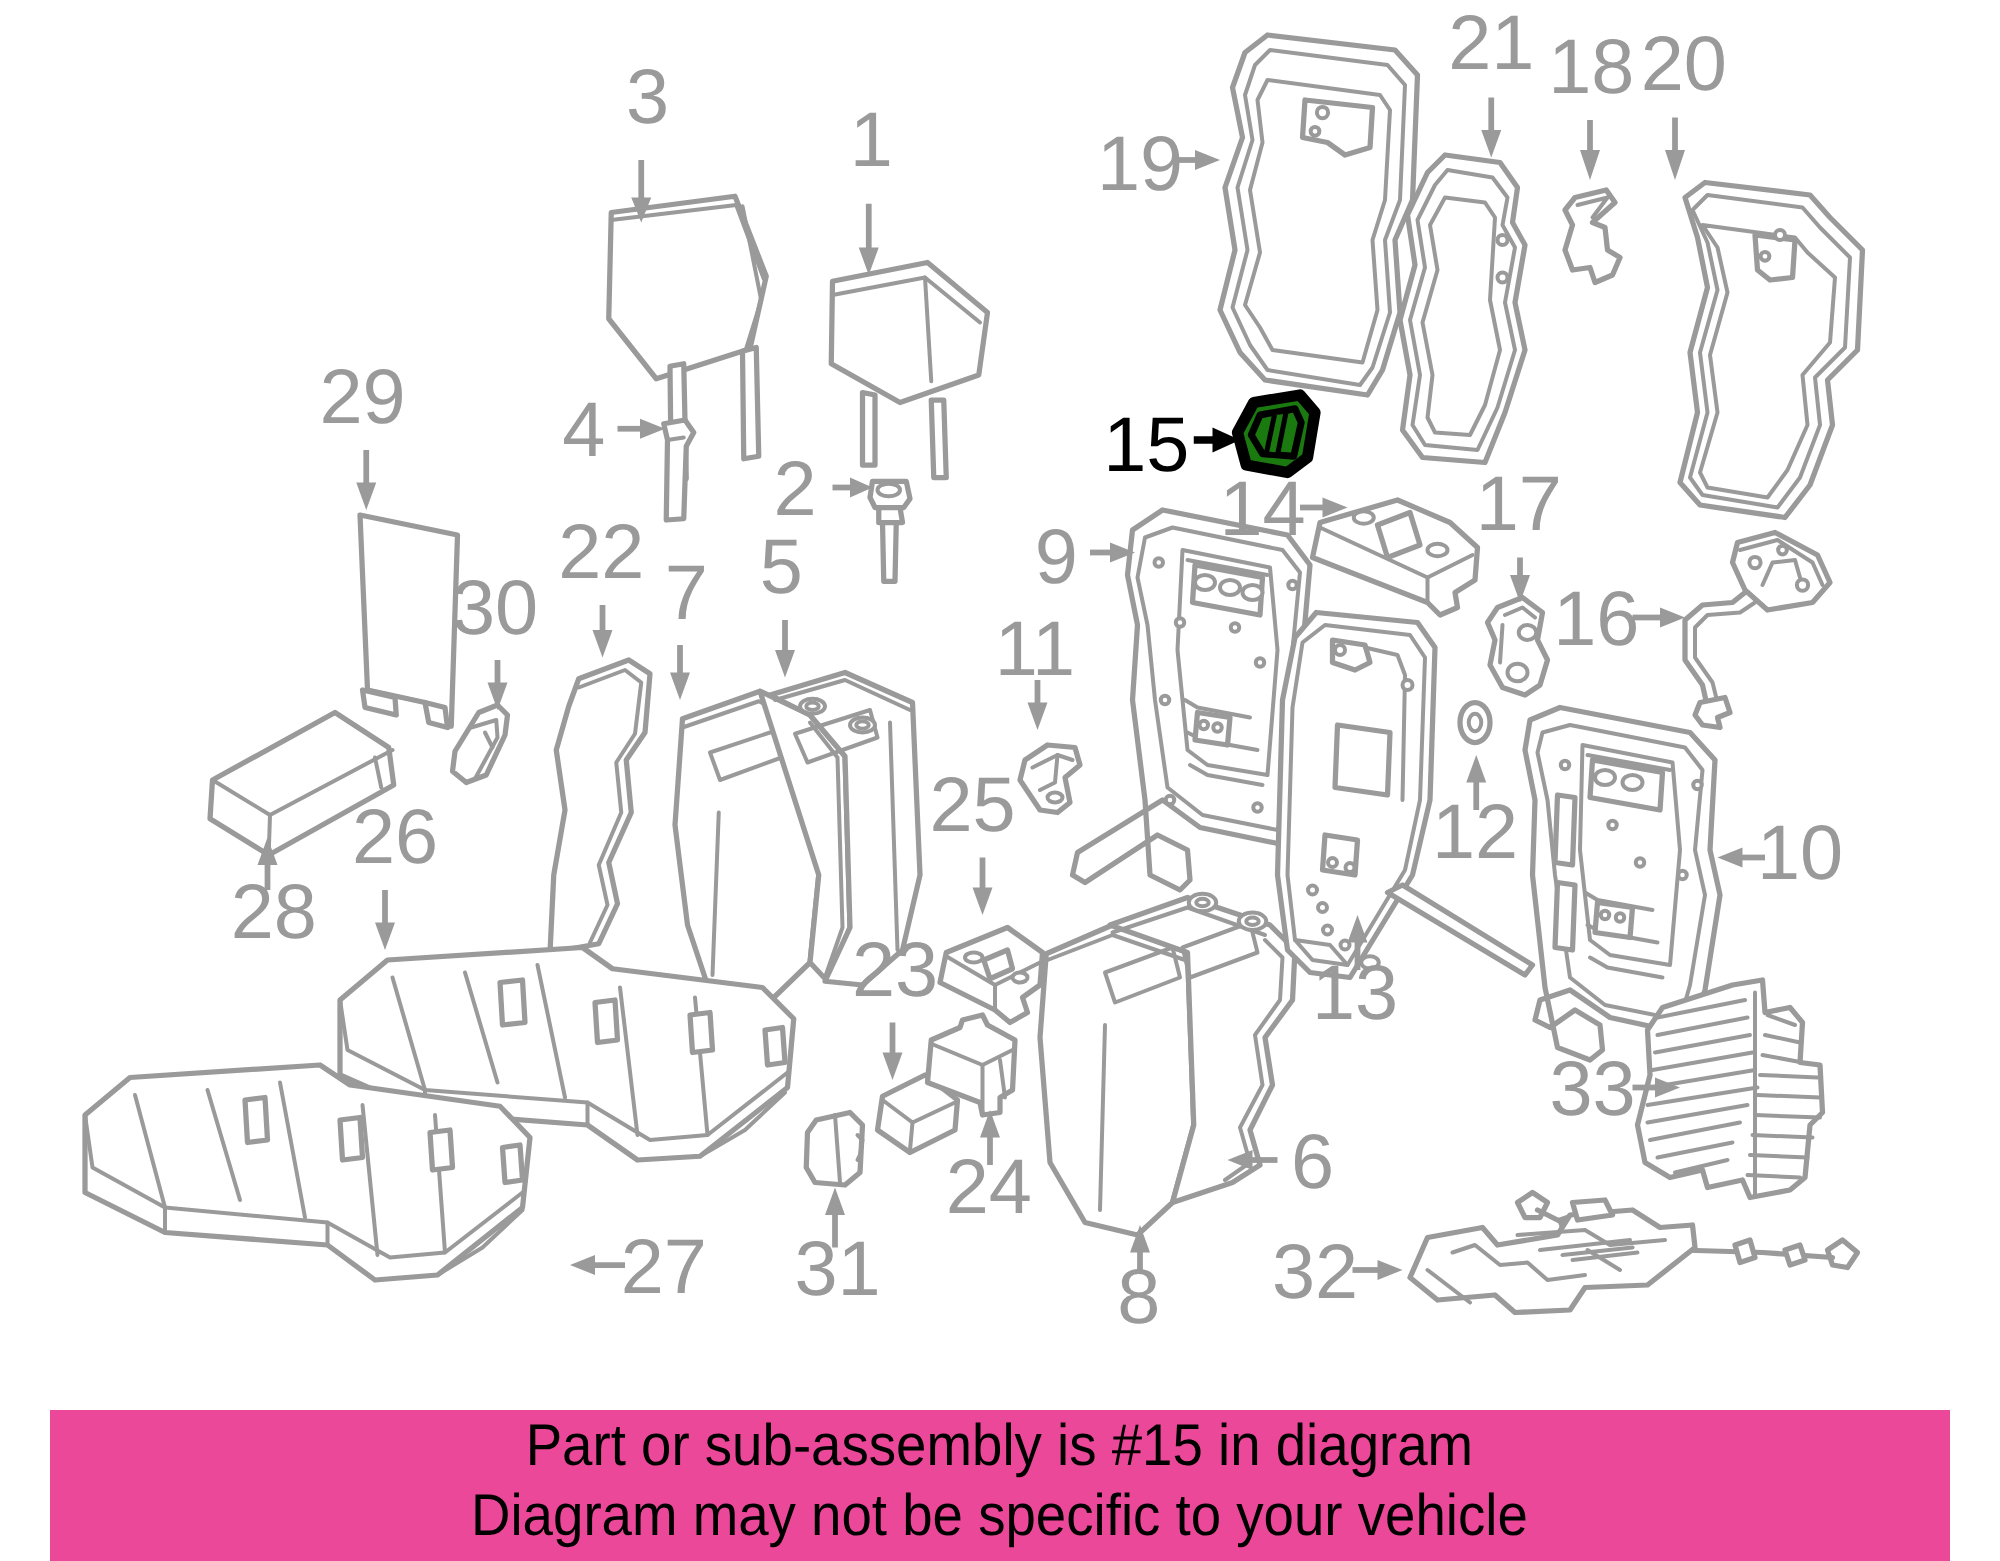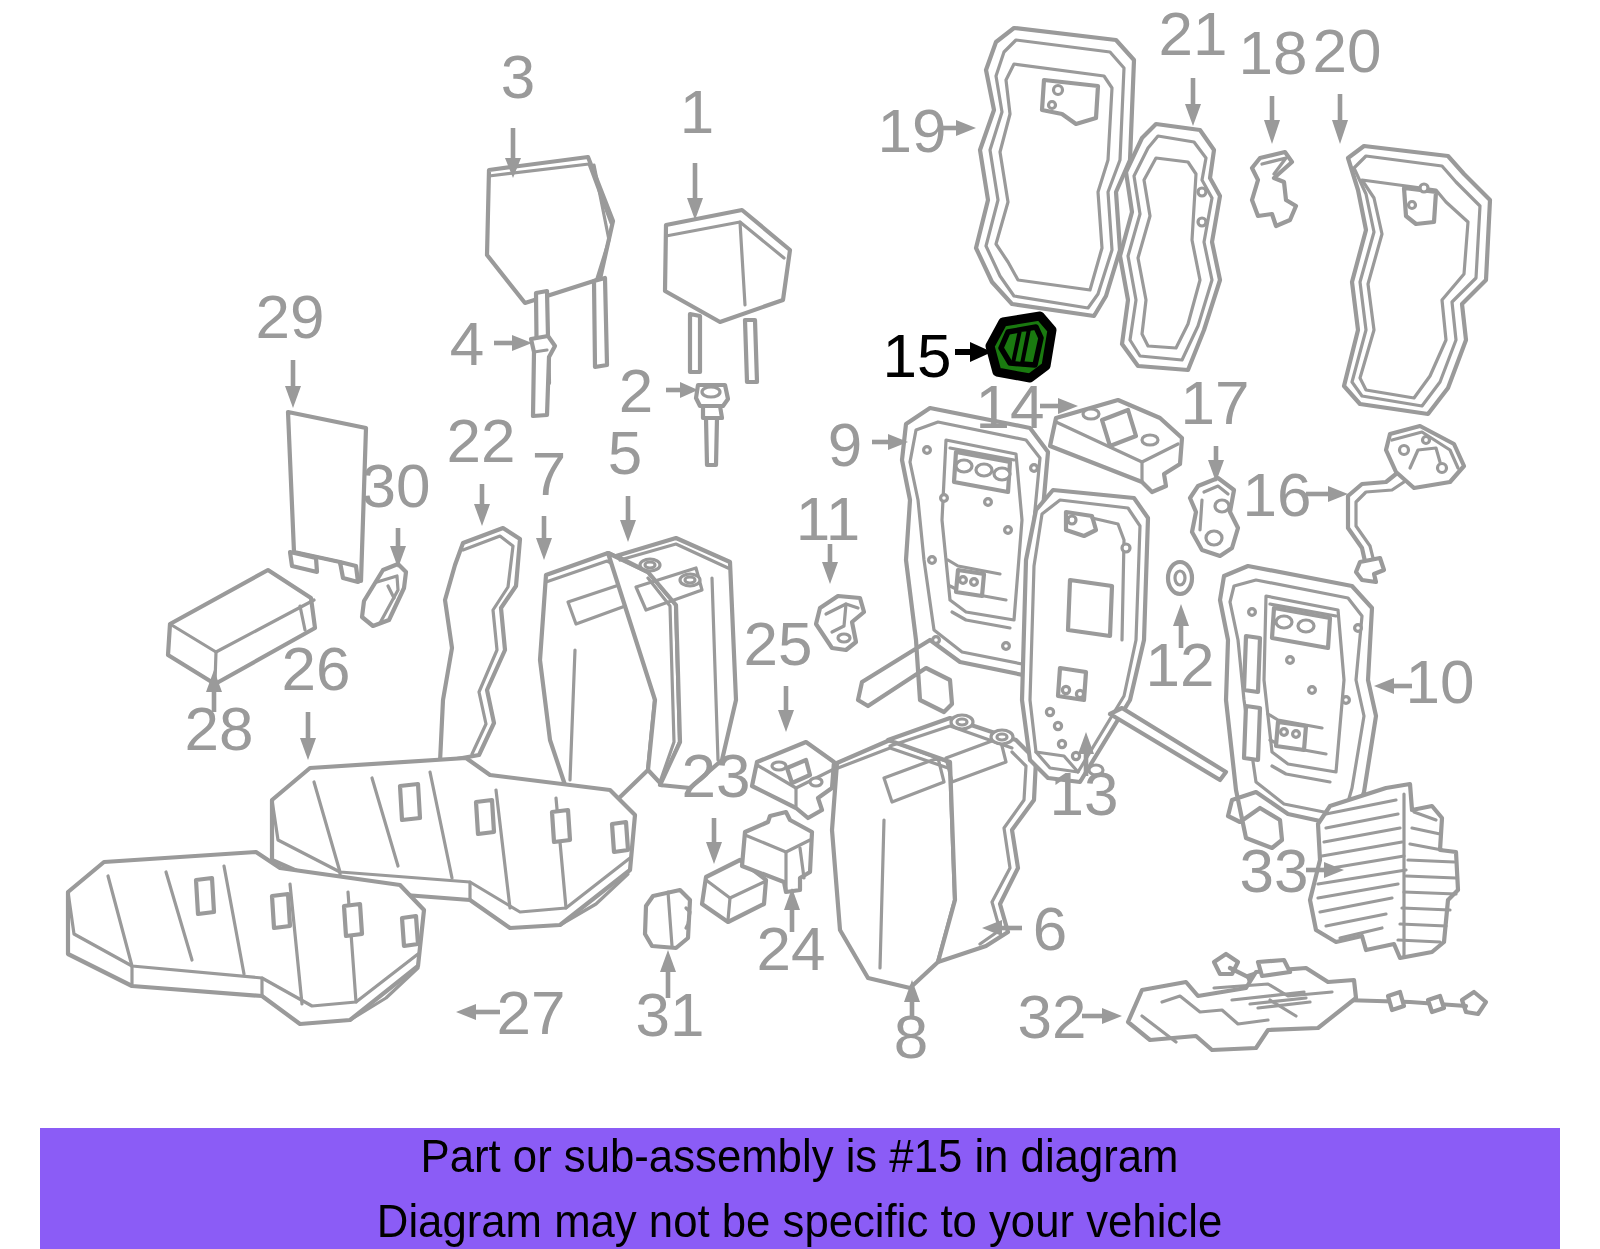--- a/index.html
+++ b/index.html
@@ -27,26 +27,26 @@
     width: 1600px;
     height: 1249px;
     display: block;
   }
   .banner {
     position: absolute;
     left: 40px;
     top: 1128px;
     width: 1520px;
     height: 121px;
-    background: #8b5cf6;
+    background: #ec4899;
     box-sizing: border-box;
     display: flex;
     flex-direction: column;
     align-items: center;
-    justify-content: space-between;
+    justify-content: flex-start;
     overflow: hidden;
   }
   .banner-line {
     color: #000000;
     font-family: "Liberation Sans", sans-serif;
     font-size: 47px;
     line-height: 56px;
     letter-spacing: 0px;
     white-space: nowrap;
     transform: scaleX(0.93);

